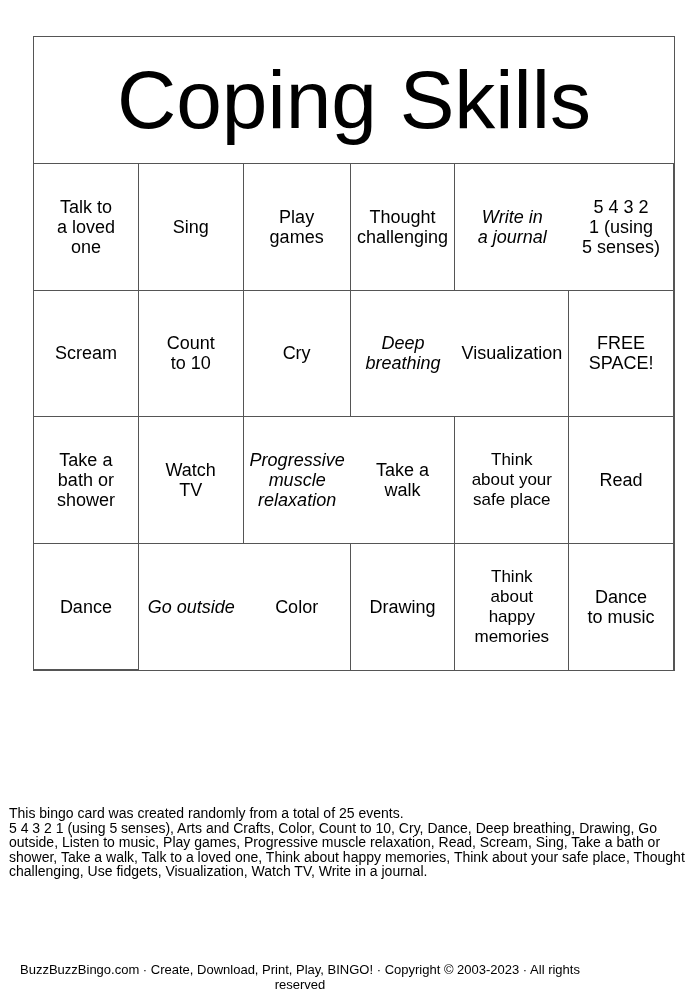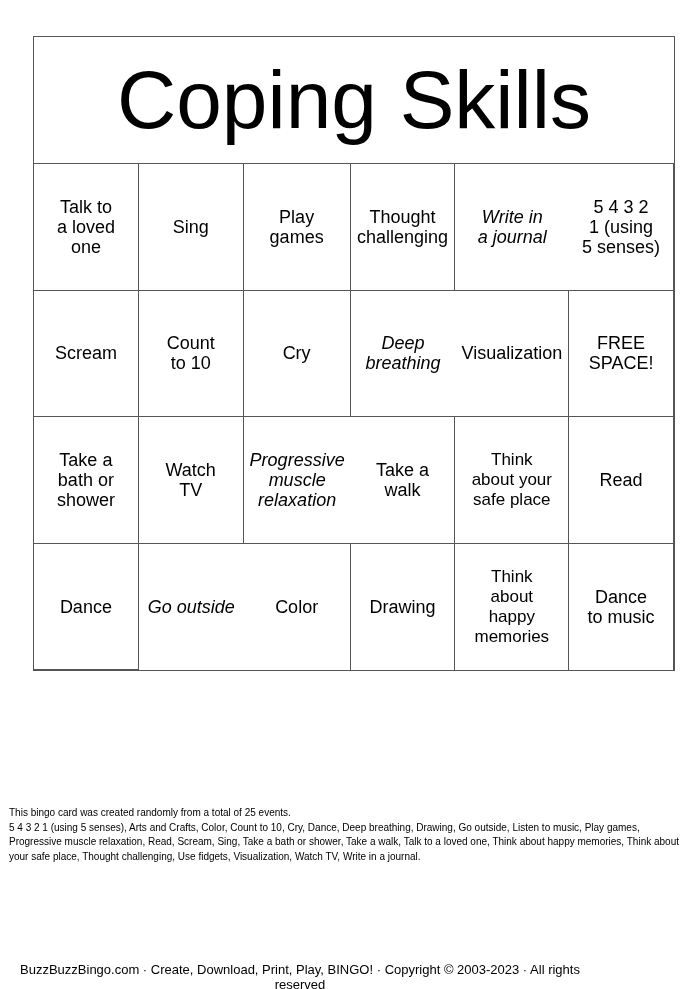--- a/index.html
+++ b/index.html
@@ -4,21 +4,21 @@
 <style>
   html, body { margin:0; padding:0; background:#fff; }
   body { width:699px; height:989px; position:relative; font-family:"Liberation Sans", sans-serif; color:#000; overflow:hidden; }
   .card { position:absolute; left:33px; top:36px; width:642px; border:1px solid #555; box-sizing:border-box; }
   .title { height:127px; border-bottom:1px solid #555; display:flex; align-items:center; justify-content:center; font-size:82px; line-height:1; box-sizing:border-box; }
   .grid { display:grid; grid-template-columns:repeat(6, 1fr); grid-auto-rows:126.6px; }
   .cell { border-right:1px solid #555; border-bottom:1px solid #555; display:flex; align-items:center; justify-content:center; text-align:center; font-size:18px; line-height:20px; padding:0 6px; box-sizing:border-box; white-space:pre-line; }
   .cell.small { font-size:17px; }
   .cell:nth-child(5n) { border-right:none;font-style:italic; }
   .cell:nth-last-child(-n+5) { border-bottom:none; }
-  .info { position:absolute; left:9px; top:806px; width:685px; font-size:10px; line-height:14.6px; }
+  .info { position:absolute; left:9px; top:806px; width:685px; font-size:14px; line-height:14.6px; }
   .footer { position:absolute; left:0; top:962px; width:600px; text-align:center; font-size:13px; }
 </style>
 </head>
 <body>
 
 <div class="card">
   <div class="title">Coping Skills</div>
   <div class="grid">
     <div class="cell">Talk to
 a loved

